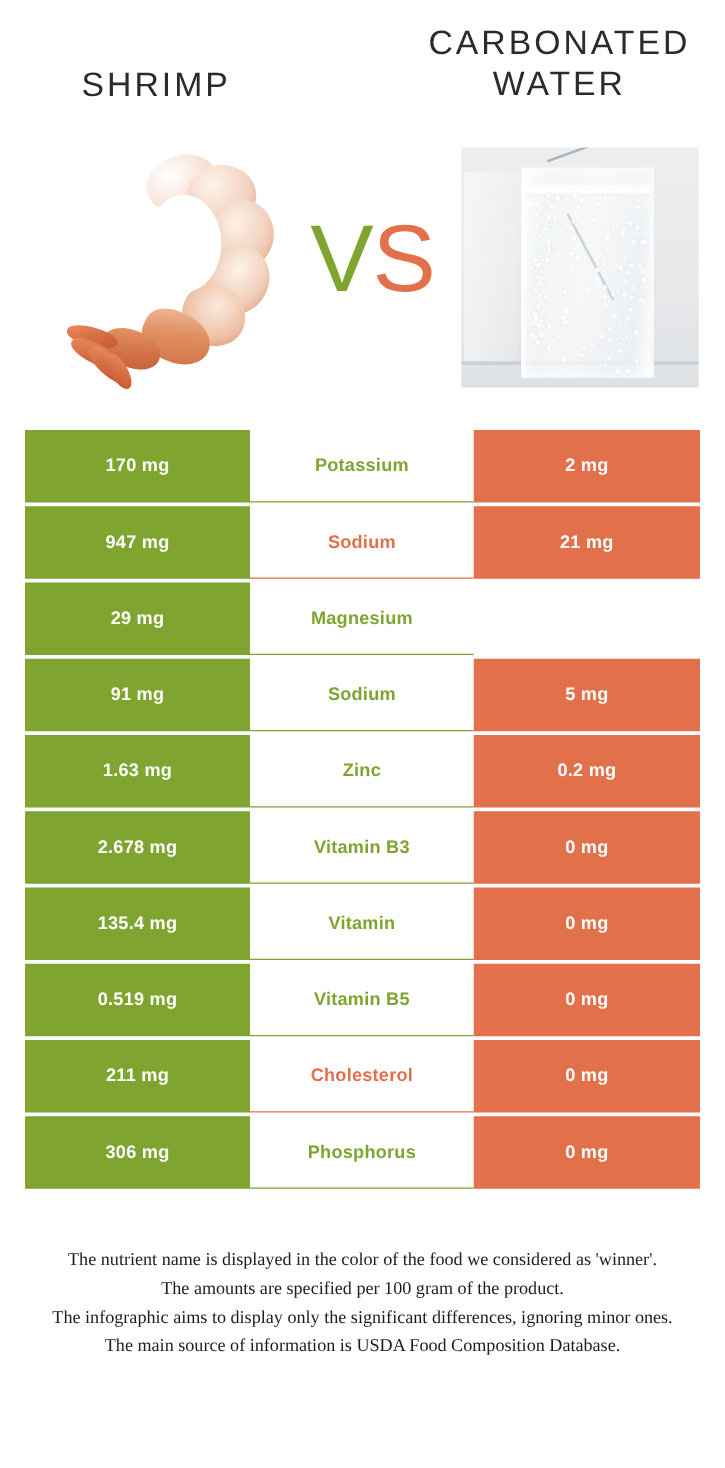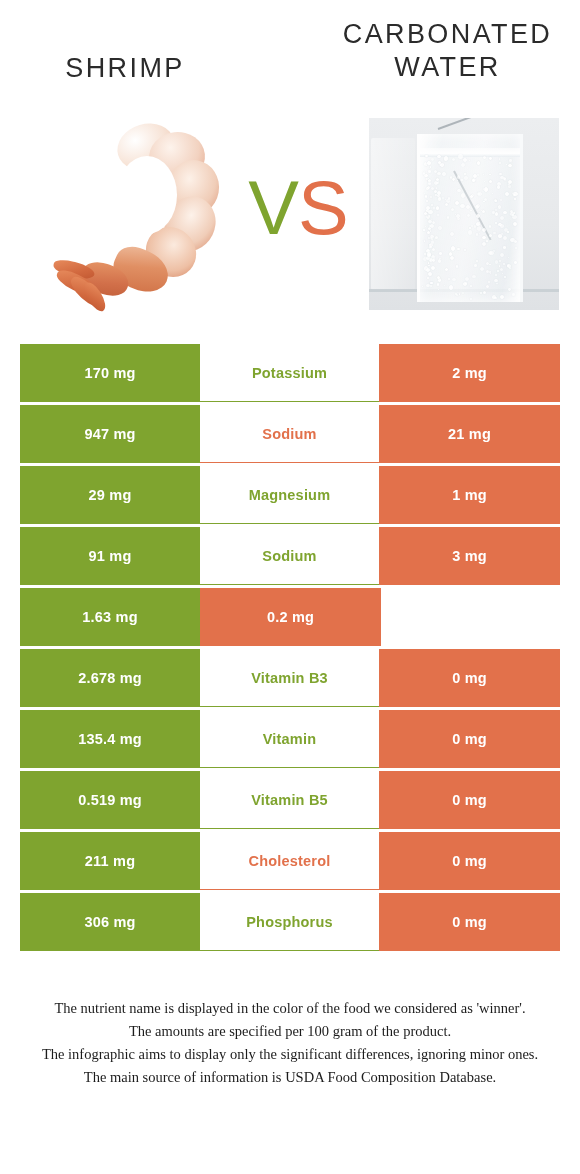--- a/index.html
+++ b/index.html
@@ -558,29 +558,29 @@
       <div class="cell cell-right">2 mg</div>
     </div>
     <div class="row">
       <div class="cell cell-left">947 mg</div>
       <div class="cell cell-mid win-right">Sodium</div>
       <div class="cell cell-right">21 mg</div>
     </div>
     <div class="row">
       <div class="cell cell-left">29 mg</div>
       <div class="cell cell-mid win-left">Magnesium</div>
-      <div class="cell cell-right">1 mg</div>
     </div>
     <div class="row">
       <div class="cell cell-left">91 mg</div>
       <div class="cell cell-mid win-left">Sodium</div>
-      <div class="cell cell-right">3 mg</div>
+      <div class="cell cell-right">5 mg</div>
     </div>
     <div class="row">
       <div class="cell cell-left">1.63 mg</div>
+      <div class="cell cell-mid win-left">Zinc</div>
       <div class="cell cell-right">0.2 mg</div>
     </div>
     <div class="row">
       <div class="cell cell-left">2.678 mg</div>
       <div class="cell cell-mid win-left">Vitamin B3</div>
       <div class="cell cell-right">0 mg</div>
     </div>
     <div class="row">
       <div class="cell cell-left">135.4 mg</div>
       <div class="cell cell-mid win-left">Vitamin</div>

